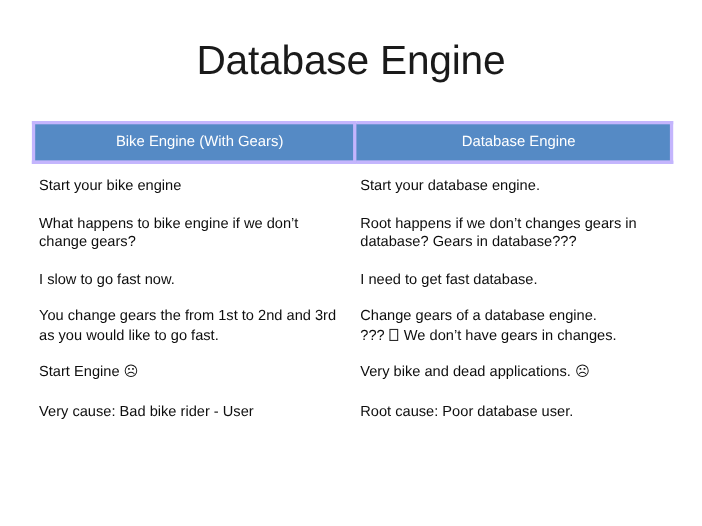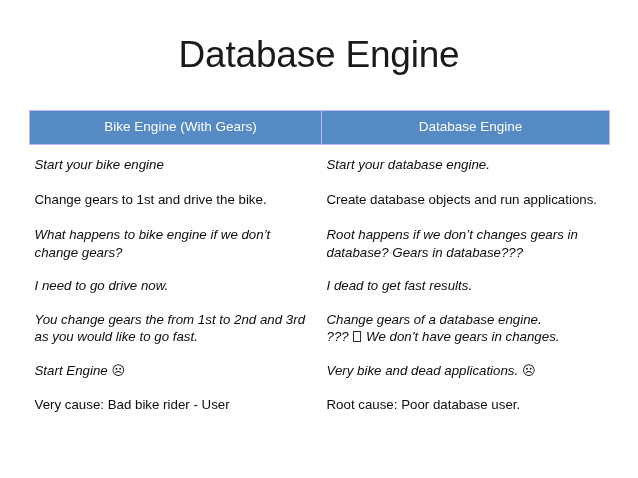--- a/index.html
+++ b/index.html
@@ -51,21 +51,21 @@
   .comparison-table col.col-left  { width: 292px; }
   .comparison-table col.col-right { width: 288px; }
 
   .comparison-table thead th {
     background: #558ac5;
     color: #ffffff;
     font-size: 13.5px;
     font-weight: 400;
     text-align: center;
     padding: 8px 6px 9px 16px;
-    border: 1px solid #c4b5fd;
+    border: 3px solid #c4b5fd;
     line-height: 16px;
     vertical-align: middle;
     box-sizing: border-box;
     height: 33px;
   }
 
   .comparison-table tbody td {
     border: none;
     padding: 7px 10px 7px 5px;
     font-size: 13.3px;
@@ -75,21 +75,20 @@
     box-sizing: border-box;
   }
 
   .comparison-table tbody td.cell-right {
     padding-left: 5px;
   }
 
   .comparison-table tbody tr.row-tight td {
     padding-top: 11px;
     padding-bottom: 5px;
-    font-style: italic;
   }
 
   .comparison-table tbody tr.row-gap td {
     padding-top: 12px;
   }
 
   .glyph-frown {
     font-family: "DejaVu Sans", sans-serif;
     font-size: 13px;
   }
@@ -125,33 +124,29 @@
       </tr>
     </thead>
 
     <tbody>
 
       <tr class="row-tight">
         <td class="cell-left">Start your bike engine</td>
         <td class="cell-right">Start your database engine.</td>
       </tr>
 
-      <tr class="row-gap">
-        <td class="cell-left">Change gears to 1st and drive the bike.</td>
-        <td class="cell-right">Create database objects and run applications.</td>
-      </tr>
 
       <tr class="row-tight">
         <td class="cell-left">What happens to bike engine if we don’t change gears?</td>
         <td class="cell-right">Root happens if we don’t changes gears in database? Gears in database???</td>
       </tr>
 
       <tr class="row-tight">
-        <td class="cell-left">I need to go drive now.</td>
-        <td class="cell-right">I dead to get fast results.</td>
+        <td class="cell-left">I slow to go fast now.</td>
+        <td class="cell-right">I need to get fast database.</td>
       </tr>
 
       <tr class="row-tight">
         <td class="cell-left">You change gears the from 1st to 2nd and 3rd as you would like to go fast.</td>
         <td class="cell-right">
           <span>Change gears of a database engine.</span><br>
           <span>??? </span><span class="glyph-tofu"></span><span> We don’t have gears in changes.</span>
         </td>
       </tr>
 

